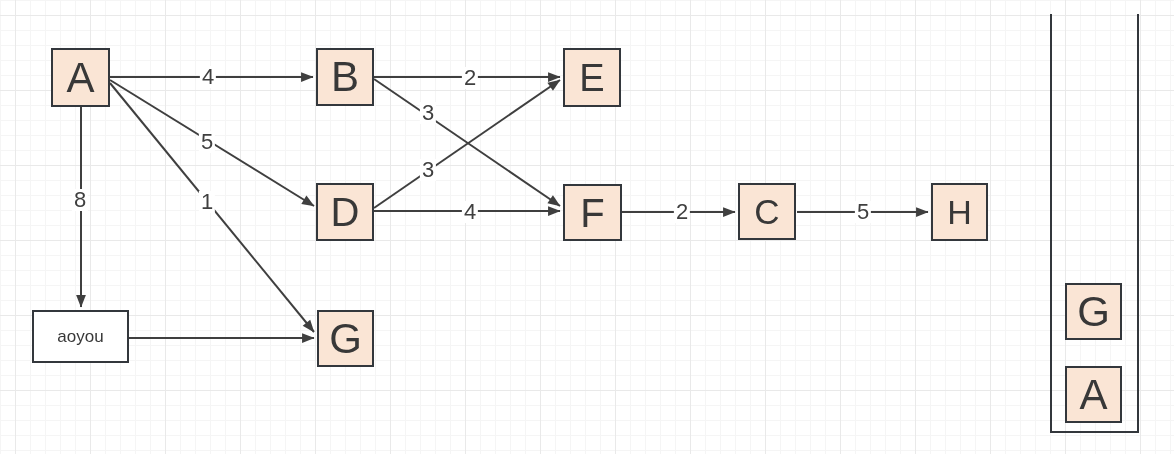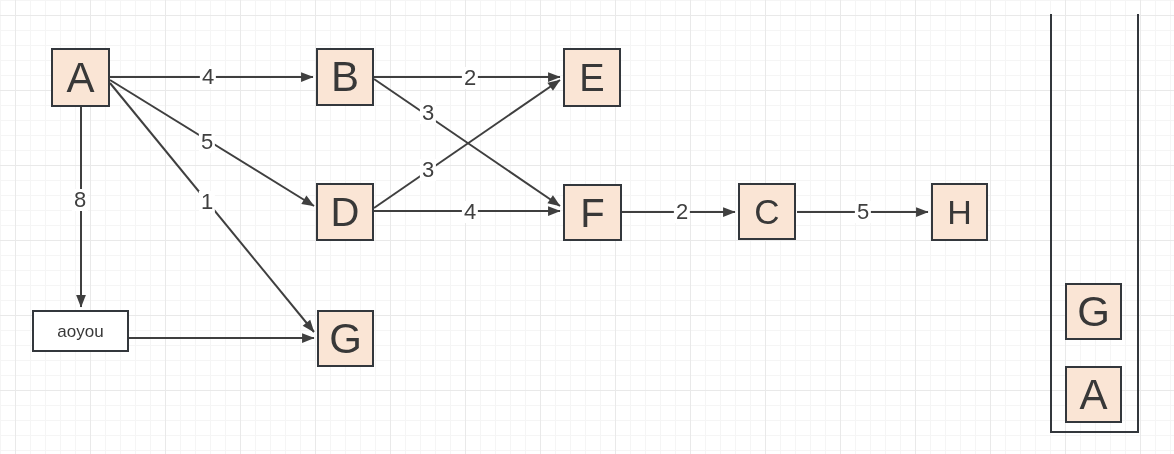--- a/index.html
+++ b/index.html
@@ -73,18 +73,18 @@
       <div class="edge-label" style="left: 863px; top: 212px;">5</div>
     </div>
   <div id="nodes-layer">
       <div class="node" style="left: 51px; top: 48px; width: 59px; height: 59px; font-size: 42px;">A</div>
       <div class="node" style="left: 316px; top: 48px; width: 58px; height: 58px; font-size: 42px;">B</div>
       <div class="node" style="left: 563px; top: 48px; width: 58px; height: 59px; font-size: 38px;">E</div>
       <div class="node" style="left: 316px; top: 183px; width: 58px; height: 58px; font-size: 40px;">D</div>
       <div class="node" style="left: 563px; top: 184px; width: 59px; height: 57px; font-size: 40px;">F</div>
       <div class="node" style="left: 738px; top: 183px; width: 58px; height: 57px; font-size: 35px;">C</div>
       <div class="node" style="left: 931px; top: 183px; width: 57px; height: 58px; font-size: 34px;">H</div>
-      <div class="node" style="left: 32px; top: 310px; width: 97px; height: 42px; font-size: 17px; background: rgb(255, 255, 255);">aoyou</div>
+      <div class="node" style="left: 32px; top: 310px; width: 97px; height: 53px; font-size: 17px; background: rgb(255, 255, 255);">aoyou</div>
       <div class="node" style="left: 317px; top: 310px; width: 57px; height: 57px; font-size: 42px;">G</div>
       <div class="node" style="left: 1065px; top: 283px; width: 57px; height: 57px; font-size: 42px;">G</div>
       <div class="node" style="left: 1065px; top: 366px; width: 57px; height: 57px; font-size: 42px;">A</div>
     </div>
 </div>
 
 </body></html>

